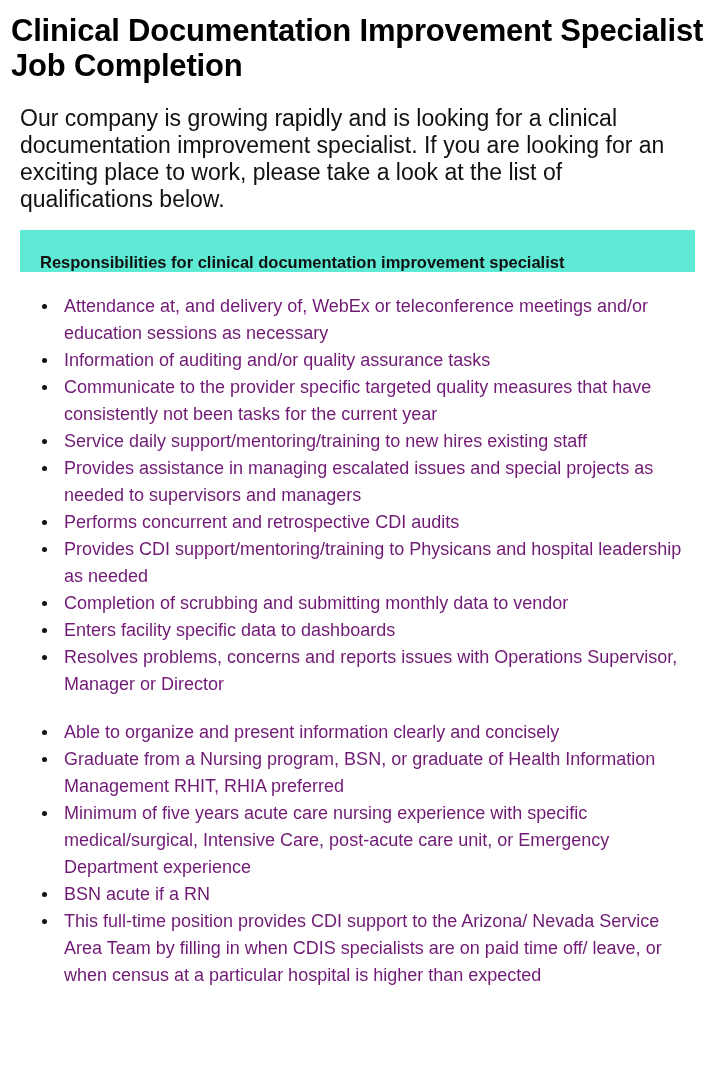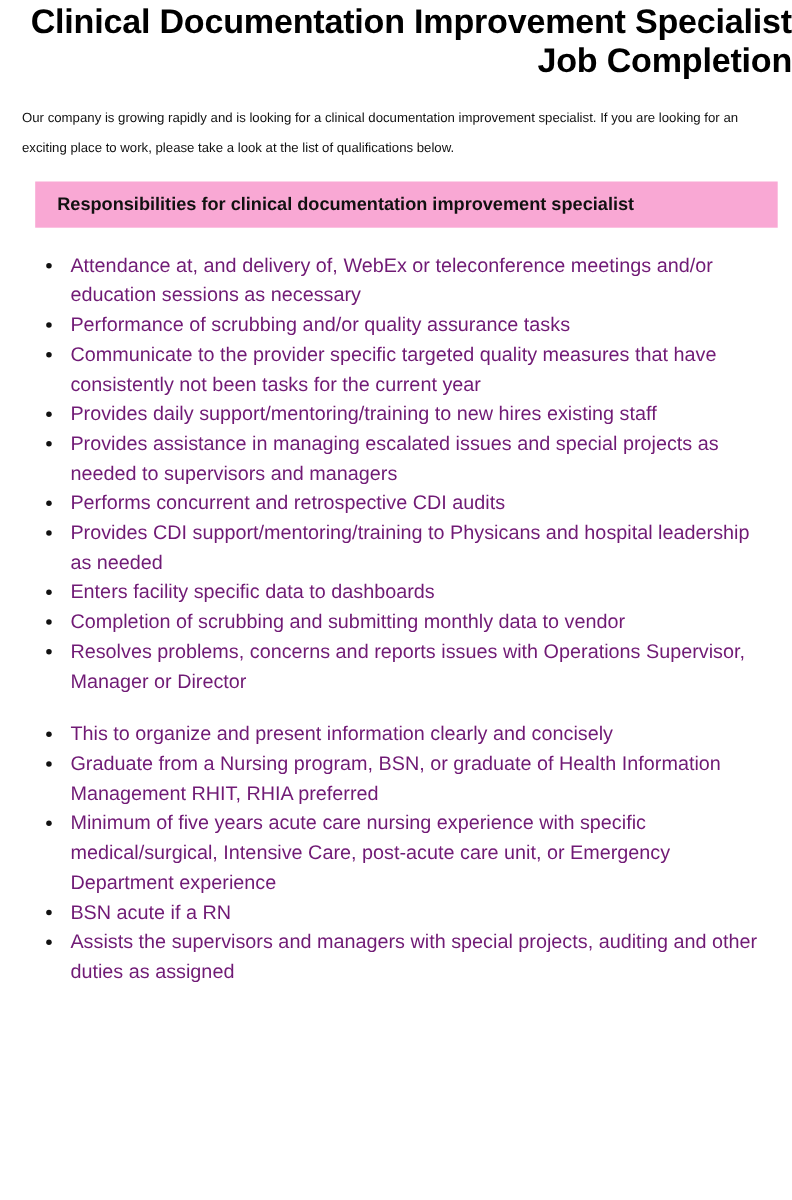--- a/index.html
+++ b/index.html
@@ -12,46 +12,46 @@
       height: 1091px;
       overflow: hidden;
       color: #000000;
       font-family: "Liberation Sans", "DejaVu Sans", sans-serif;
     }
     .page {
       position: relative;
       width: 720px;
     }
     .title {
-      margin: 0;
+      margin: 11px;
       padding-top: 2px;
-      text-align: right;
+      text-align: left;
       font-family: "Liberation Sans", sans-serif;
       font-weight: bold;
       font-size: 31px;
       line-height: 35px;
       letter-spacing: -0.2px;
       color: #000;
     }
     .intro {
       margin: 22px 4px 0 20px;
       width: 680px;
-      font-size: 12px;
+      font-size: 23px;
       line-height: 27px;
       color: #111;
     }
     .section-header {
-      margin-left: 32px;
+      margin-left: 20px;
       width: 675px;
       height: 42px;
-      background: #f9a8d4;
+      background: #5eead4;
       box-sizing: border-box;
       padding-left: 20px;
       display: flex;
-      align-items: center;
+      align-items: flex-end;
       font-weight: bold;
       font-size: 16.5px;
       color: #111;
     }
     .sec-resp { margin-top: 17px; }
     .sec-qual { margin-top: 19px; }
     ul.items {
       list-style: none;
       margin: 21px 0 0 0;
       padding: 0;
@@ -85,33 +85,33 @@
   </h1>
 
   <p class="intro">Our company is growing rapidly and is looking for a clinical documentation improvement specialist. If you are looking for an exciting place to work, please take a look at the list of qualifications below.</p>
 
   <div class="section-header sec-resp">
     <span>Responsibilities for clinical documentation improvement specialist</span>
   </div>
 
   <ul class="items">
     <li><span class="bullet"></span><span>Attendance at, and delivery of, WebEx or teleconference meetings and/or education sessions as necessary</span></li>
-    <li><span class="bullet"></span><span>Performance of scrubbing and/or quality assurance tasks</span></li>
+    <li><span class="bullet"></span><span>Information of auditing and/or quality assurance tasks</span></li>
     <li><span class="bullet"></span><span>Communicate to the provider specific targeted quality measures that have consistently not been tasks for the current year</span></li>
-    <li><span class="bullet"></span><span>Provides daily support/mentoring/training to new hires existing staff</span></li>
+    <li><span class="bullet"></span><span>Service daily support/mentoring/training to new hires existing staff</span></li>
     <li><span class="bullet"></span><span>Provides assistance in managing escalated issues and special projects as needed to supervisors and managers</span></li>
     <li><span class="bullet"></span><span>Performs concurrent and retrospective CDI audits</span></li>
     <li><span class="bullet"></span><span>Provides CDI support/mentoring/training to Physicans and hospital leadership as needed</span></li>
+    <li><span class="bullet"></span><span>Completion of scrubbing and submitting monthly data to vendor</span></li>
     <li><span class="bullet"></span><span>Enters facility specific data to dashboards</span></li>
-    <li><span class="bullet"></span><span>Completion of scrubbing and submitting monthly data to vendor</span></li>
     <li><span class="bullet"></span><span>Resolves problems, concerns and reports issues with Operations Supervisor, Manager or Director</span></li>
   </ul>
 
 
   <ul class="items">
-    <li><span class="bullet"></span><span>This to organize and present information clearly and concisely</span></li>
+    <li><span class="bullet"></span><span>Able to organize and present information clearly and concisely</span></li>
     <li><span class="bullet"></span><span>Graduate from a Nursing program, BSN, or graduate of Health Information Management RHIT, RHIA preferred</span></li>
     <li><span class="bullet"></span><span>Minimum of five years acute care nursing experience with specific medical/surgical, Intensive Care, post-acute care unit, or Emergency Department experience</span></li>
     <li><span class="bullet"></span><span>BSN acute if a RN</span></li>
-    <li><span class="bullet"></span><span>Assists the supervisors and managers with special projects, auditing and other duties as assigned</span></li>
+    <li><span class="bullet"></span><span>This full-time position provides CDI support to the Arizona/ Nevada Service Area Team by filling in when CDIS specialists are on paid time off/ leave, or when census at a particular hospital is higher than expected</span></li>
   </ul>
 
 </div>
 
 </body></html>

